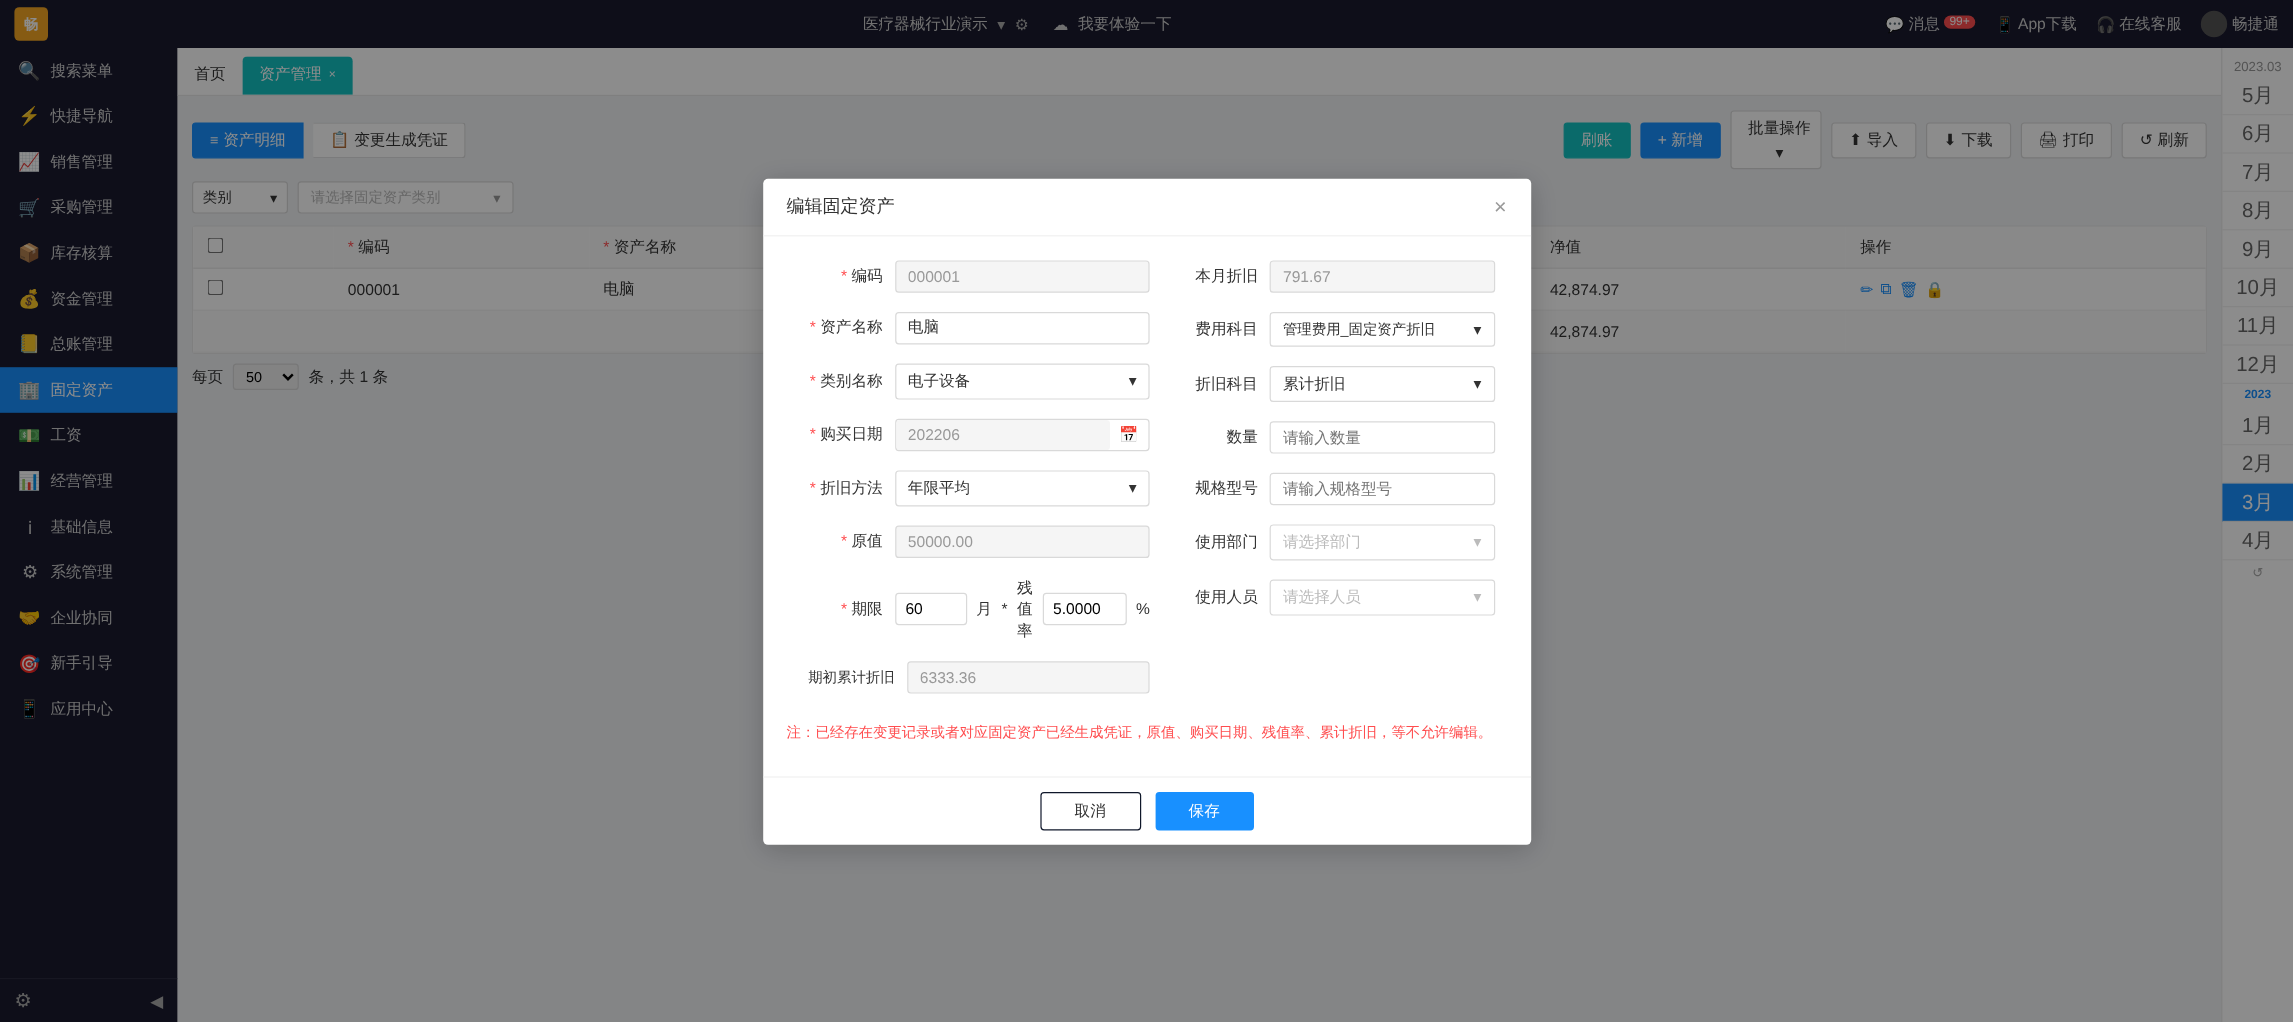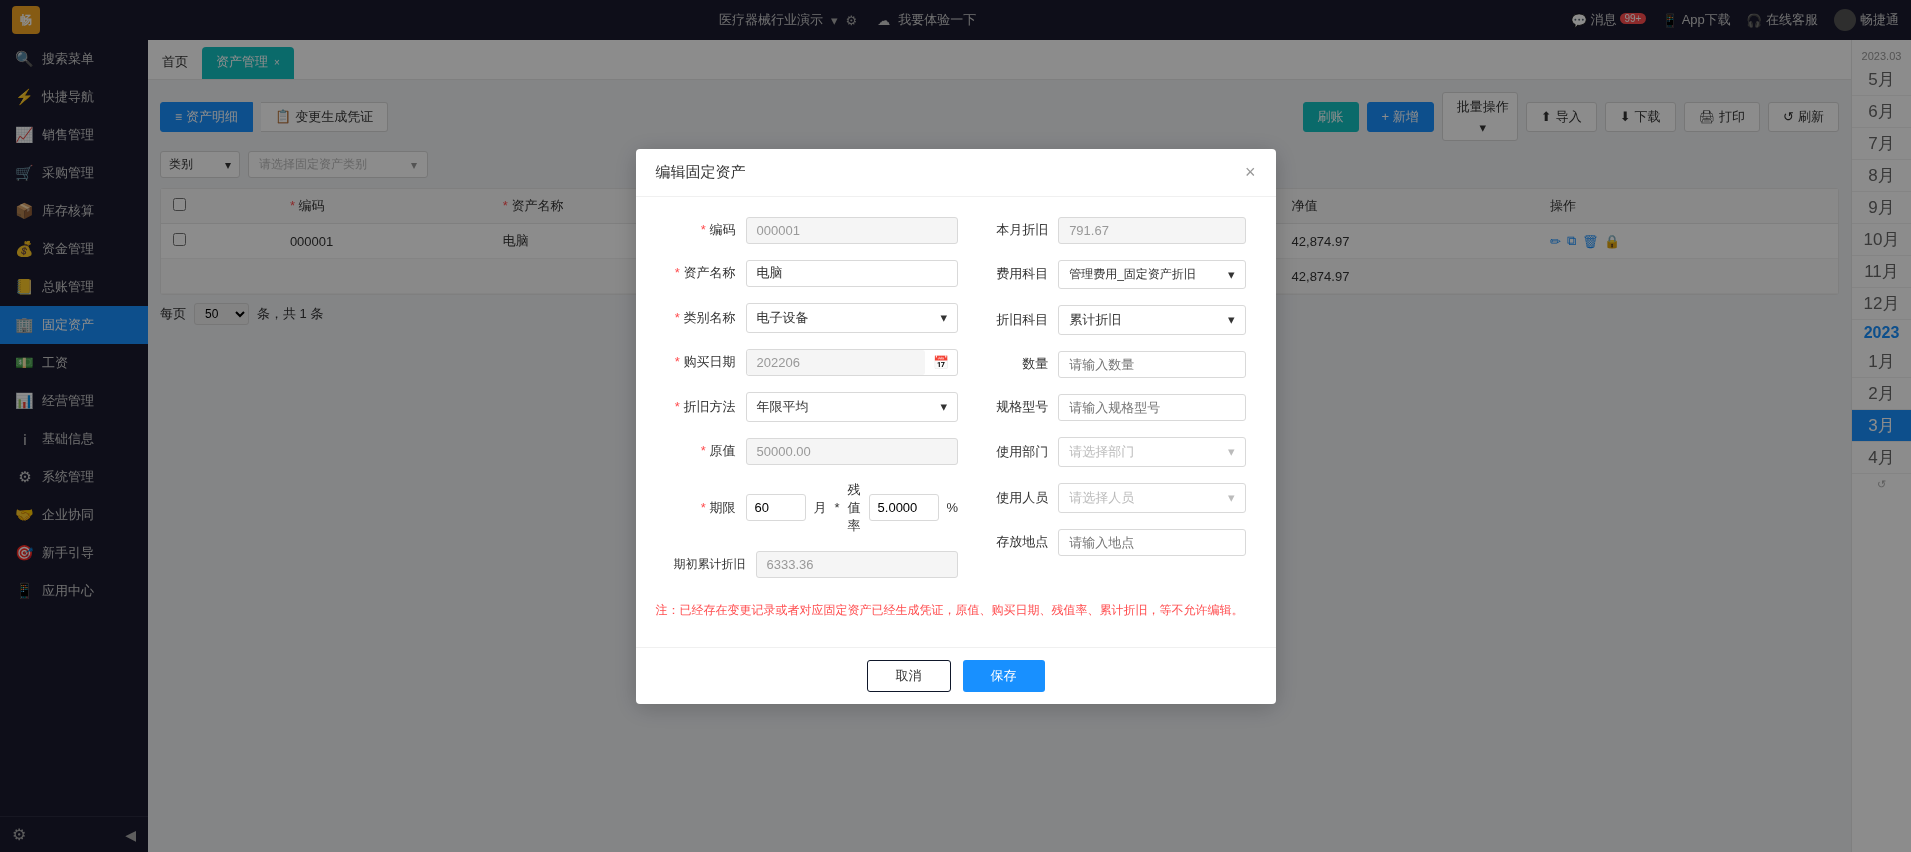--- a/index.html
+++ b/index.html
@@ -342,21 +342,21 @@
       </div>
       <div class="cal-month">
         <span class="cal-month-label">10月</span>
       </div>
       <div class="cal-month">
         <span class="cal-month-label">11月</span>
       </div>
       <div class="cal-month">
         <span class="cal-month-label">12月</span>
       </div>
-      <div style="font-size:16px; color:#1890ff; font-weight:bold; padding:4px 0; text-align:right;">2023</div>
+      <div style="font-size:10px; color:#1890ff; font-weight:bold; padding:4px 0; text-align:right;">2023</div>
       <div class="cal-month">
         <span class="cal-month-label">1月</span>
       </div>
       <div class="cal-month">
         <span class="cal-month-label">2月</span>
       </div>
       <div class="cal-month today" style="background:#1890ff; color:#fff; width:100%; text-align:center; padding:4px 0;">
         <span class="cal-month-label" style="color:#fff;">3月</span>
       </div>
       <div class="cal-month">
@@ -546,28 +546,20 @@
               <span>使用人员</span>
             </div>
             <div class="form-control">
               <div class="form-select placeholder">
                 <span style="color:#bbb;">请选择人员</span>
                 <span>▾</span>
               </div>
             </div>
           </div>
 
-          <div class="form-item">
-            <div class="form-label">
-              <span>存放地点</span>
-            </div>
-            <div class="form-control">
-              <input class="form-input" type="text" placeholder="请输入地点" style="">
-            </div>
-          </div>
 
         </div>
 
       </div>
 
       <div class="modal-note">
         <span>注：已经存在变更记录或者对应固定资产已经生成凭证，原值、购买日期、残值率、累计折旧，等不允许编辑。</span>
       </div>
 
     </div>

